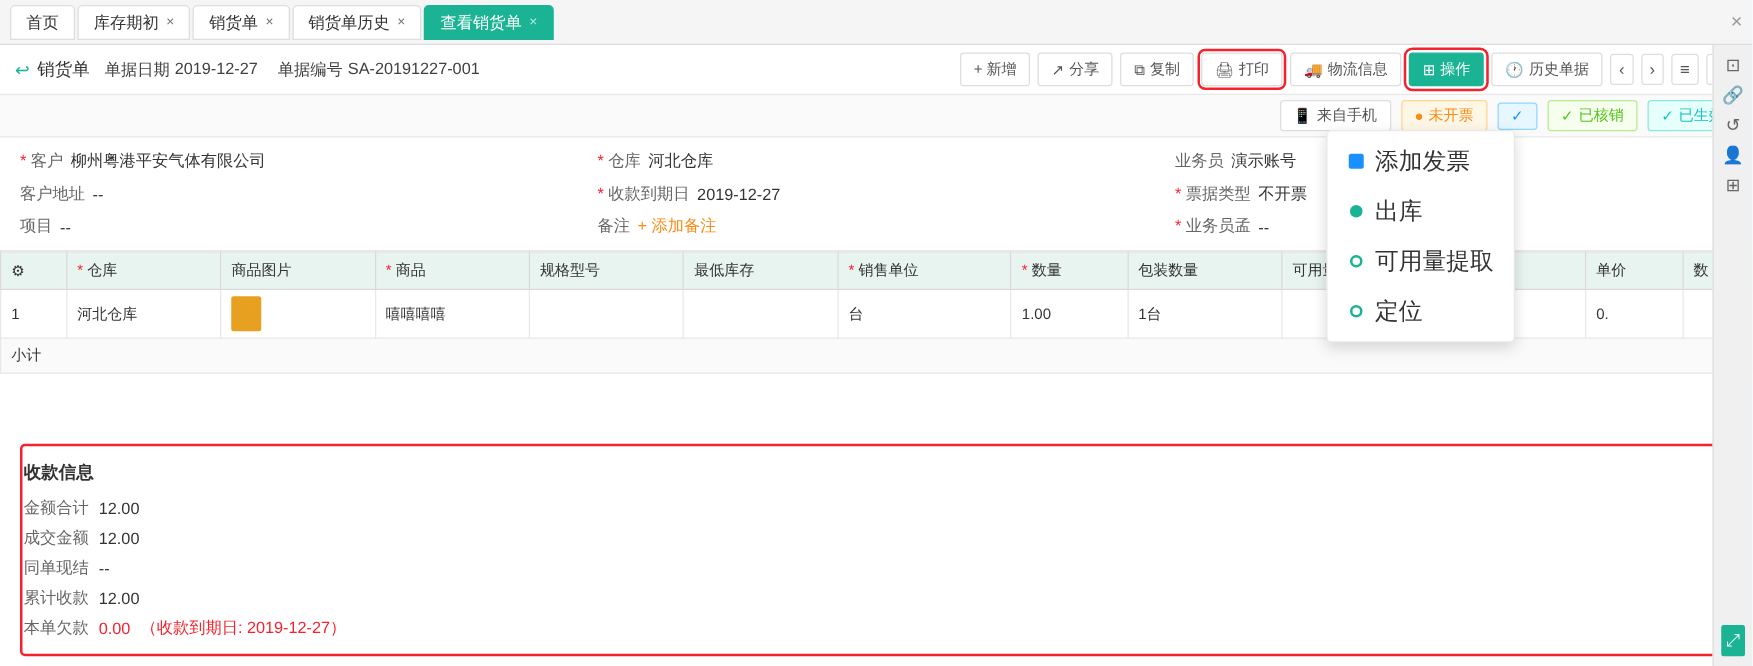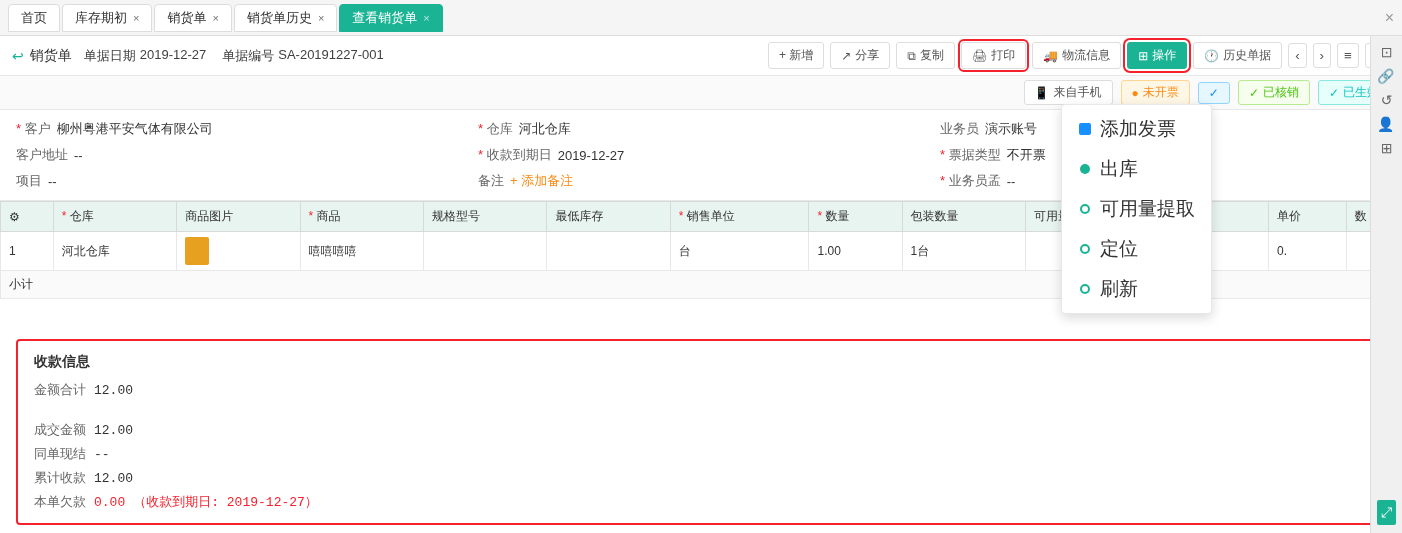--- a/index.html
+++ b/index.html
@@ -69,22 +69,22 @@
     .table-section { flex: 1; overflow: auto; border-top: 1px solid #e8e8e8; }
     table { width: 100%; border-collapse: collapse; font-size: 12px; }
     thead tr { background: #e8f4f0; }
     th { padding: 6px 8px; border: 1px solid #d9d9d9; text-align: left; font-weight: normal; color: #333; white-space: nowrap; }
     th .required { color: #f5222d; }
     td { padding: 5px 8px; border: 1px solid #e8e8e8; color: #333; }
     tr.subtotal-row td { background: #fafafa; }
 
     
     .payment-section {
-      border: 2px solid #f5222d; margin: 8px 16px; padding: 12px 16px; border-radius: 4px;
-      background: #fff; flex-shrink: 0; font-family: Liberation Mono, monospace;
+      border: 2px solid #f5222d; margin: 8px 16px; padding: 12px 1px; border-radius: 4px;
+      background: #fff; flex-shrink: 0;
     }
     .payment-title { font-size: 14px; font-weight: 600; margin-bottom: 10px; }
     .payment-grid { display: grid; grid-template-columns: 1fr; gap: 6px 24px; }
     .payment-row { display: flex; align-items: center; gap: 8px; }
     .payment-label { color: #666; font-size: 13px; white-space: nowrap; }
     .payment-value { color: #333; font-size: 13px; }
     .payment-value.red { color: #f5222d; }
 
     
     .dropdown-menu {
@@ -297,21 +297,21 @@
     </div>
 
     <div class="payment-section">
       <div class="payment-title">收款信息</div>
       <div class="payment-grid">
         <div>
           <div class="payment-row">
             <span class="payment-label">金额合计</span>
             <span class="payment-value">12.00</span>
           </div>
-          <div class="payment-row" style="margin-top:22px;">
+          <div class="payment-row" style="margin-top:6px;">
             <span class="payment-label">成交金额</span>
             <span class="payment-value">12.00</span>
           </div>
         </div>
         <div>
           <div class="payment-row">
             <span class="payment-label">同单现结</span>
             <span class="payment-value">--</span>
           </div>
           <div class="payment-row" style="margin-top:6px;">
@@ -344,26 +344,20 @@
         <span class="dropdown-icon">
             <span class="icon-circle-outline"></span>
           </span>
         <span>可用量提取</span>
       </div>
       <div class="dropdown-item">
         <span class="dropdown-icon">
             <span class="icon-circle-outline"></span>
           </span>
         <span>定位</span>
-      </div>
-      <div class="dropdown-item">
-        <span class="dropdown-icon">
-            <span class="icon-circle-outline"></span>
-          </span>
-        <span>刷新</span>
       </div>
     </div>
 
     <div class="right-sidebar">
       <span class="sidebar-icon">⊡</span>
       <span class="sidebar-icon">🔗</span>
       <span class="sidebar-icon">↺</span>
       <span class="sidebar-icon">👤</span>
       <span class="sidebar-icon">⊞</span>
       <span class="sidebar-icon" style="margin-top:auto; color:#fff; background:#1ab394; padding:4px; border-radius:2px;">⤢</span>

